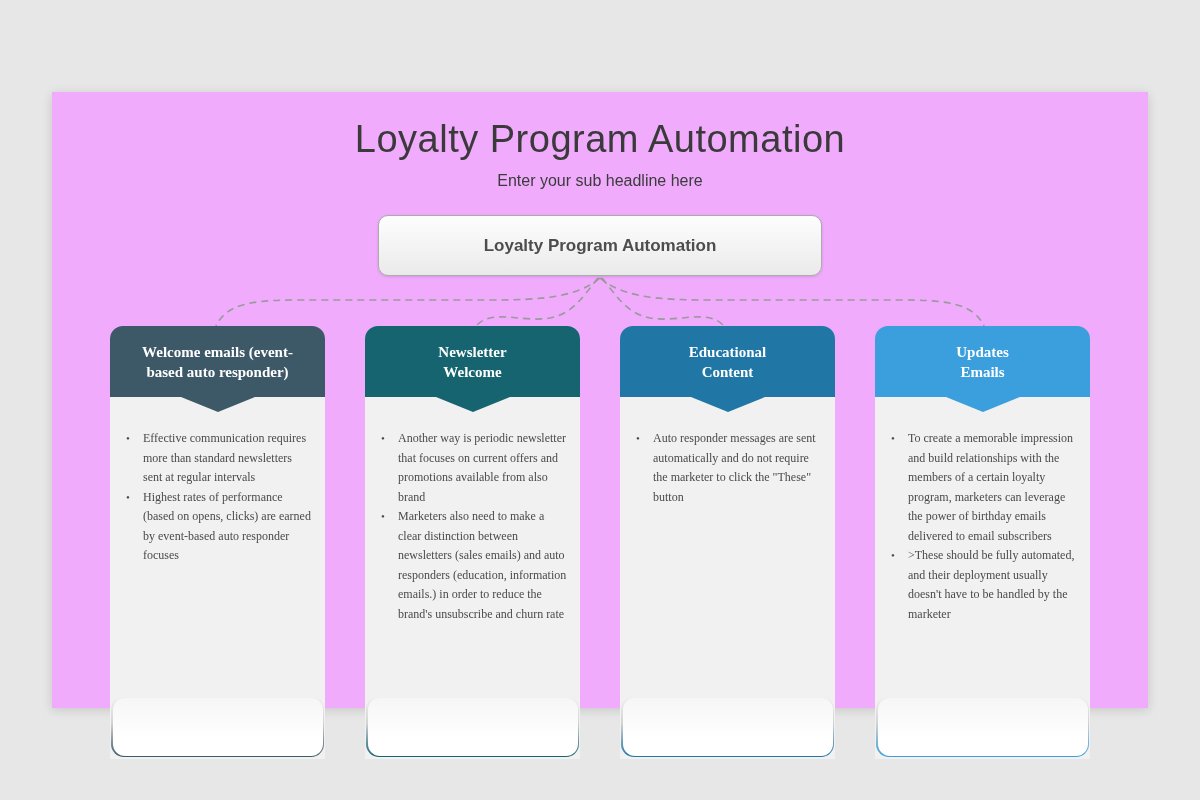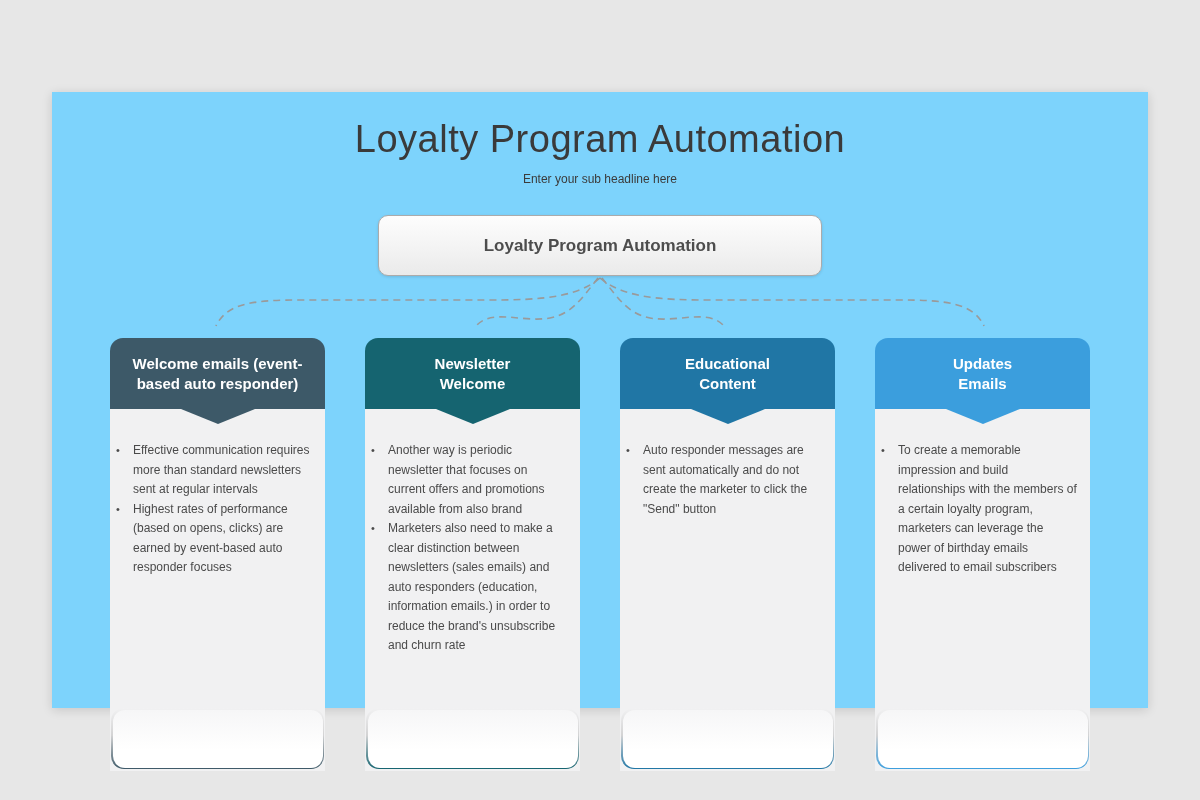--- a/index.html
+++ b/index.html
@@ -5,44 +5,44 @@
   * { margin:0; padding:0; box-sizing:border-box; }
   html,body { width:1200px; height:800px; }
   body {
     font-family:"Liberation Sans", sans-serif;
     background:#e7e7e7;
     position:relative;
     overflow:hidden;
   }
   .slide {
     position:absolute; left:52px; top:92px; width:1096px; height:616px;
-    background:#7dd3fc;
+    background:#f0abfc;
     box-shadow:0 2px 10px rgba(0,0,0,0.14);
   }
   .slide-title {
     position:absolute; top:26px; left:0; width:100%;
     text-align:center; font-size:38px; font-weight:400; color:#3a3a3a;
     letter-spacing:0.5px;
   }
   .slide-subtitle {
     position:absolute; top:80px; left:0; width:100%;
-    text-align:center; font-size:12px; color:#3b3b3b;
+    text-align:center; font-size:16px; color:#3b3b3b;
   }
   .root-node {
     position:absolute; left:326px; top:123px; width:444px; height:61px;
     border:1.5px solid #ababab; border-radius:10px;
     background:linear-gradient(to bottom,#fdfdfd 0%,#f3f3f3 55%,#eaeaea 100%);
     box-shadow:0 1px 3px rgba(0,0,0,0.12);
     display:flex; align-items:center; justify-content:center;
     font-size:17px; font-weight:bold; color:#4d4d4d;
   }
   svg.connectors { position:absolute; left:0; top:0; width:1096px; height:616px; pointer-events:none; }
 
   .card {
-    position:absolute; top:246px; width:215px; height:433px;
+    position:absolute; top:234px; width:215px; height:433px;font-family:Liberation Serif, serif;
   }
   .card-header {
     position:relative;
     height:71px;
     background:var(--accent);
     border-radius:13px 13px 0 0;
     display:flex; align-items:center; justify-content:center;
     text-align:center; color:#ffffff; font-weight:bold; font-size:15px;
     line-height:20px; white-space:pre-line;
     z-index:3;
@@ -55,21 +55,21 @@
     border-top:15px solid var(--accent);
     z-index:3;
   }
   .card-body {
     position:absolute; top:71px; bottom:0; left:0; right:0;
     background:#f1f1f2;
   }
   .bullet-list {
     position:relative; z-index:2;
     list-style:none;
-    padding:32px 12px 0 6px;
+    padding:32px 12px 0 16px;
   }
   .bullet-list li {
     position:relative;
     padding-left:17px;
     font-size:12px; line-height:19.5px; color:#4a4a4a;
   }
   .bullet-list li::before {
     content:"\2022";
     position:absolute; left:0; top:0;
     font-size:11px; color:#4a4a4a;
@@ -137,35 +137,36 @@
         </div>
     </div>
   </div>
 
   <div class="card" style="left: 568px; border-radius: 27px; --accent: #2076a5;">
     <div class="card-header">Educational
 Content</div>
     <div class="card-pointer"></div>
     <div class="card-body">
       <ul class="bullet-list">
-        <li>Auto responder messages are sent automatically and do not create the marketer to click the "Send" button</li>
+        <li>Auto responder messages are sent automatically and do not require the marketer to click the "These" button</li>
       </ul>
       <div class="card-footer-box">
           <div class="card-footer-inner"></div>
         </div>
     </div>
   </div>
 
   <div class="card" style="left: 823px; --accent: #3b9edd;">
     <div class="card-header">Updates
 Emails</div>
     <div class="card-pointer"></div>
     <div class="card-body">
       <ul class="bullet-list">
         <li>To create a memorable impression and build relationships with the members of a certain loyalty program, marketers can leverage the power of birthday emails delivered to email subscribers</li>
+        <li>&gt;These should be fully automated, and their deployment usually doesn't have to be handled by the marketer</li>
       </ul>
       <div class="card-footer-box">
           <div class="card-footer-inner"></div>
         </div>
     </div>
   </div>
 
 </div>
 
 </body></html>

